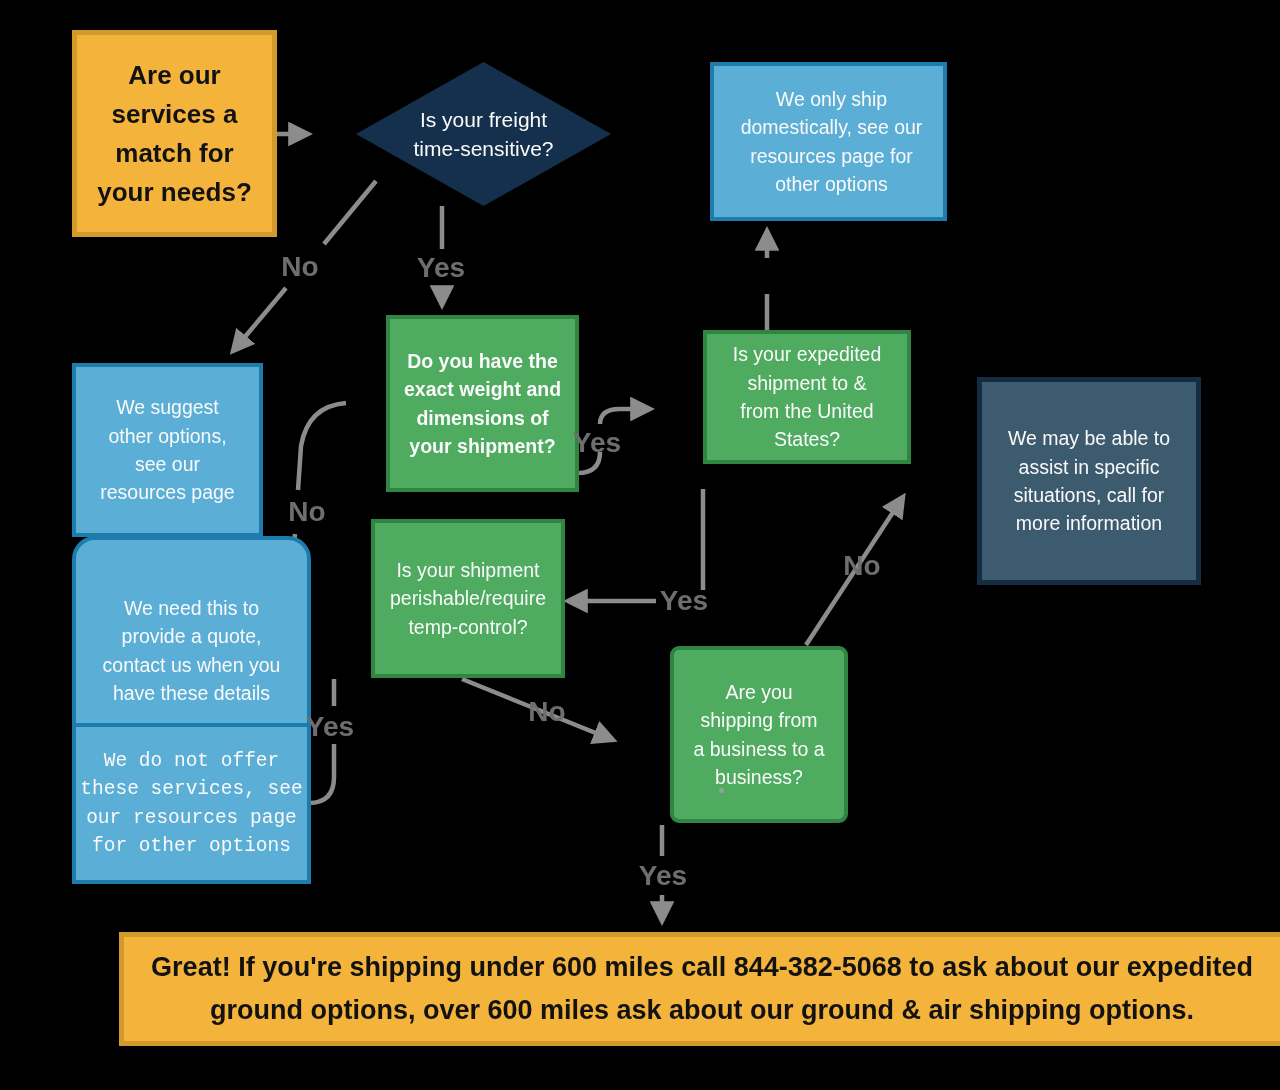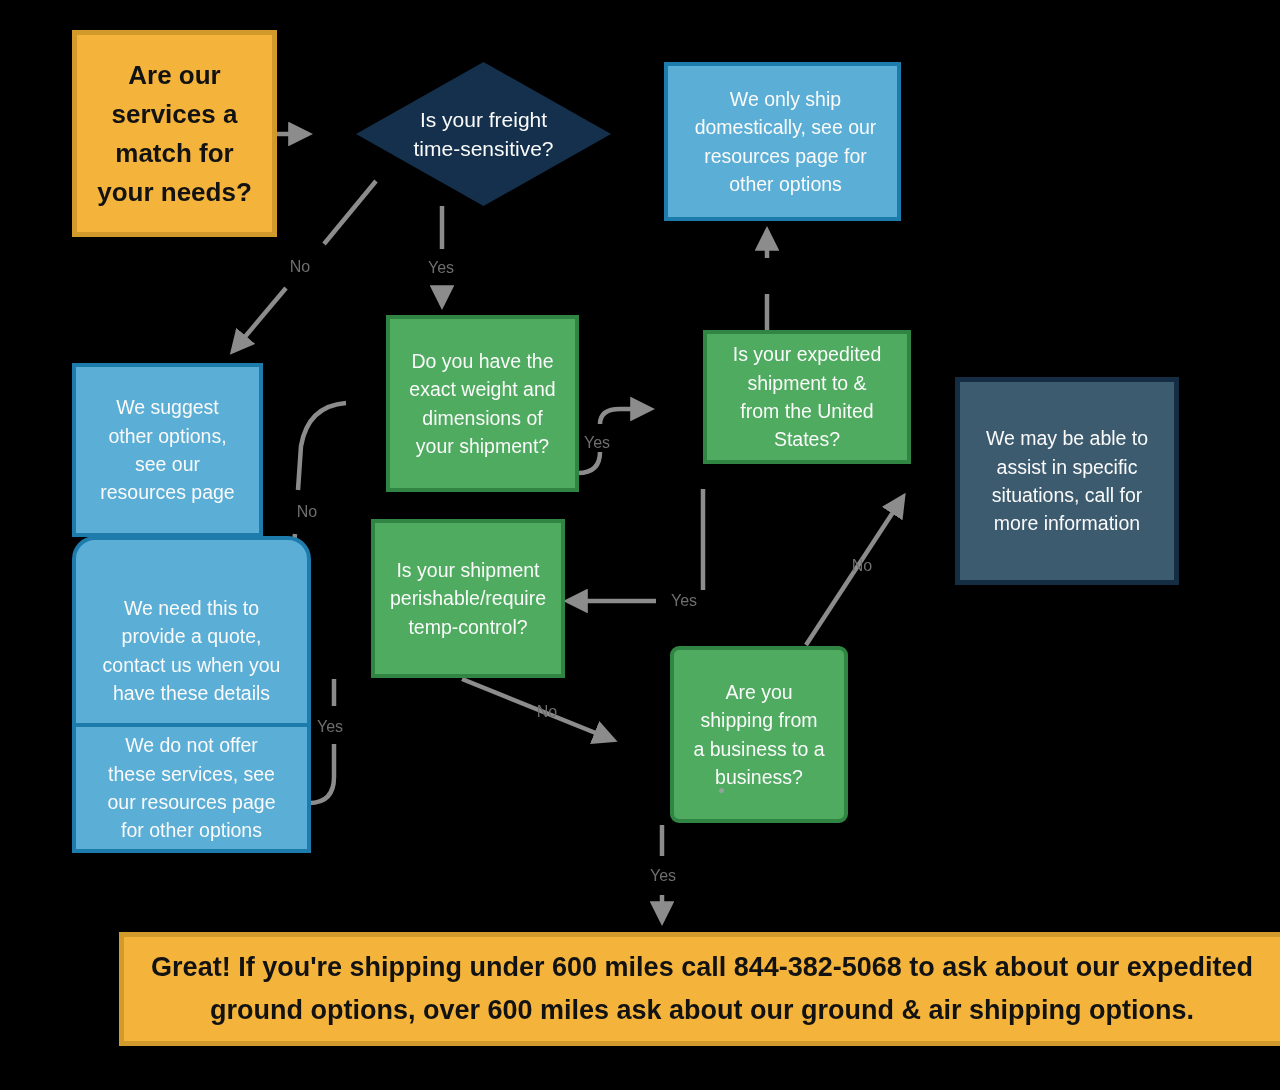--- a/index.html
+++ b/index.html
@@ -29,33 +29,33 @@
   }
   .green{background:var(--green-fill); border:4px solid var(--green-border);}
   .blue{background:var(--blue-fill); border:4px solid var(--blue-border);}
   .slate{background:var(--slate-fill); border:5px solid var(--slate-border);}
   .orange{background:var(--orange-fill); border:5px solid var(--orange-border);
           color:var(--text-dark); font-weight:bold;}
   .navy{background:var(--navy-fill);
         clip-path:polygon(50% 0,100% 50%,50% 100%,0 50%);}
   #node-start{left:32px;top:30px;width:205px;height:207px;font-size:26px;line-height:1.5;}
   #node-diamond{left:316px;top:62px;width:255px;height:144px;font-size:21px;line-height:1.4;}
-  #node-domestic{left:624px;top:62px;width:237px;height:159px;padding-left:6px;}
-  #node-weight{left:346px;top:315px;width:193px;height:177px;}
+  #node-domestic{left:670px;top:62px;width:237px;height:159px;padding-left:6px;}
+  #node-weight{left:346px;top:315px;width:193px;height:177px;font-weight:bold;}
   #node-expedited{left:663px;top:330px;width:208px;height:134px;}
-  #node-assist{left:915px;top:377px;width:224px;height:208px;}
+  #node-assist{left:937px;top:377px;width:224px;height:208px;}
   #node-suggest{left:32px;top:363px;width:191px;height:174px;}
   #node-need{left:32px;top:536px;width:239px;height:229px;border-radius:23px;}
   #node-perishable{left:331px;top:519px;width:194px;height:159px;}
   #node-b2b{left:630px;top:646px;width:178px;height:177px;border-radius:9px;}
-  #node-noservices{left:32px;top:723px;width:239px;height:130px;}
+  #node-noservices{left:32px;top:723px;width:239px;height:161px;font-family:Liberation Mono, monospace;}
   #node-great{left:79px;top:932px;width:1166px;height:114px;font-size:27px;line-height:1.6;}
   .edge-label{
     position:absolute; transform:translate(-50%,-50%);
-    font-weight:normal; font-size:16px; color:var(--edge-label);
+    font-weight:bold; font-size:28px; color:var(--edge-label);
   }
   #lbl-diamond-no{left:300px;top:267px;}
   #lbl-diamond-yes{left:441px;top:268px;}
   #lbl-weight-yes{left:597px;top:443px;}
   #lbl-weight-no{left:307px;top:512px;}
   #lbl-expedited-yes{left:684px;top:601px;}
   #lbl-perishable-yes{left:330px;top:727px;}
   #lbl-perishable-no{left:547px;top:712px;}
   #lbl-b2b-no{left:862px;top:566px;}
   #lbl-b2b-yes{left:663px;top:876px;}

